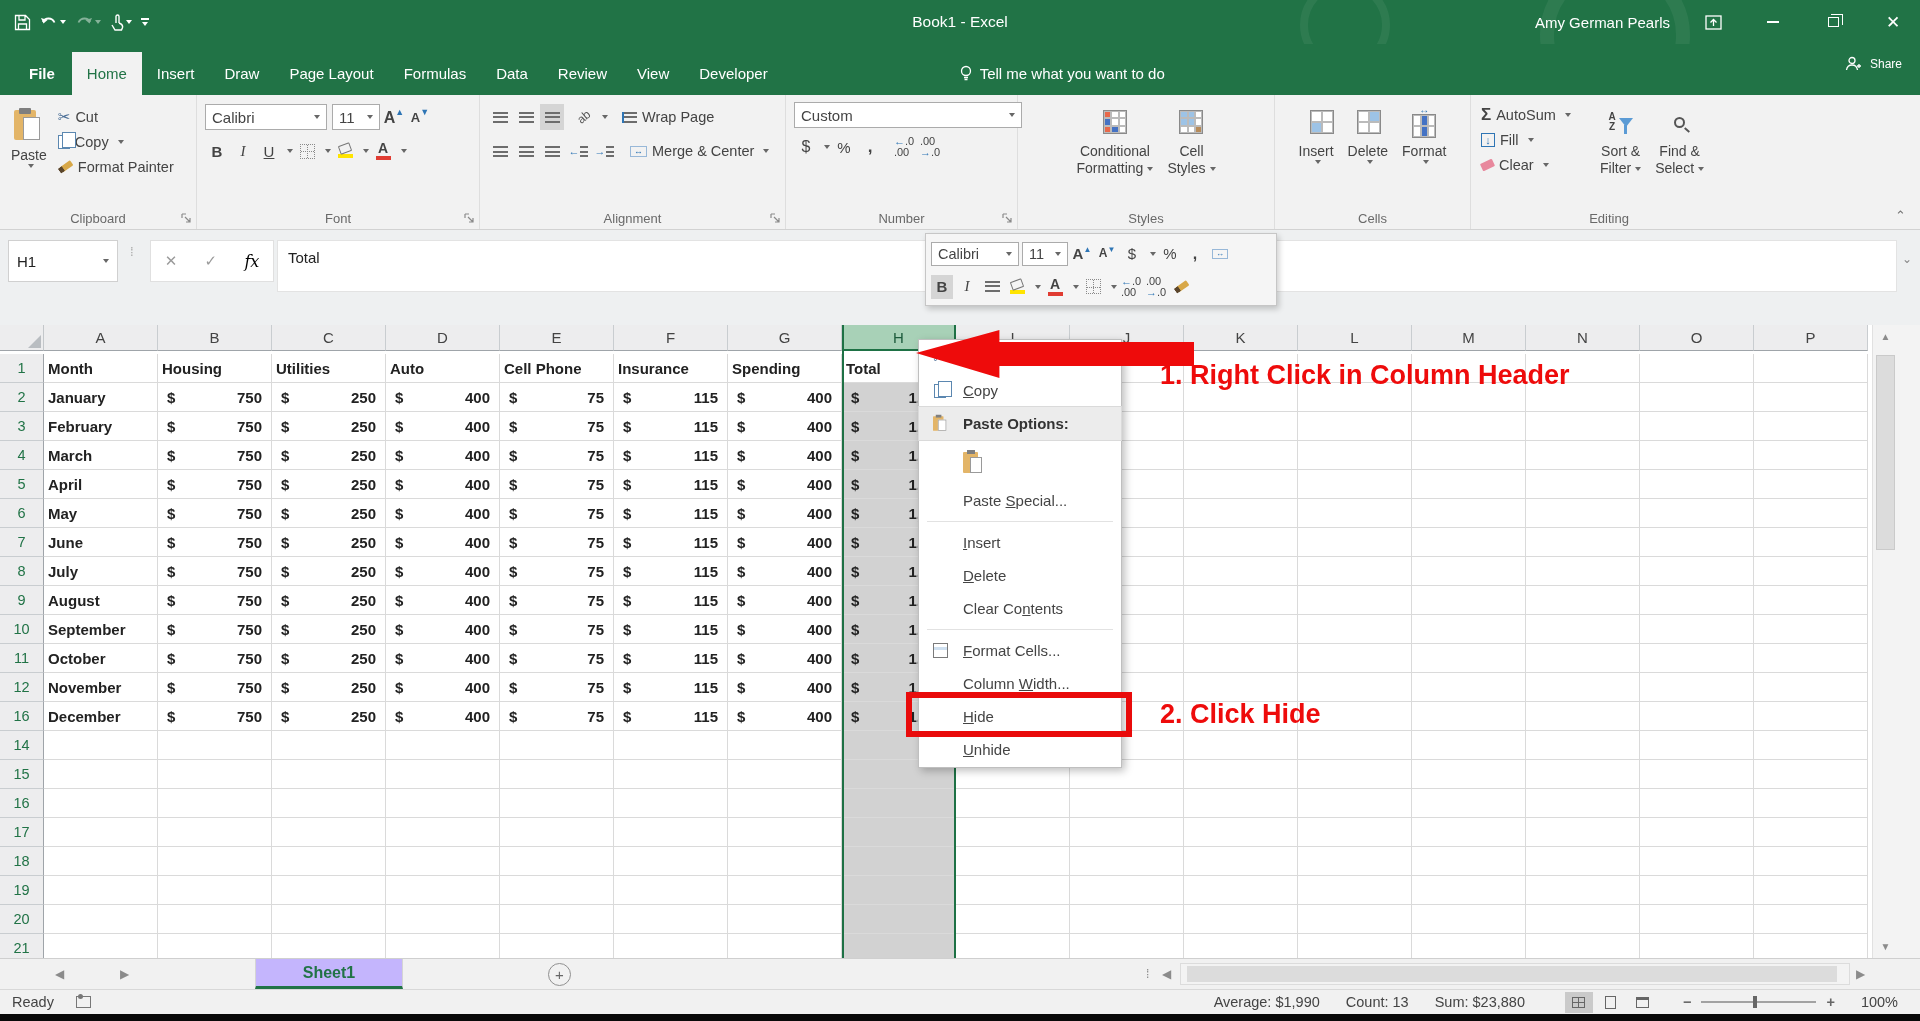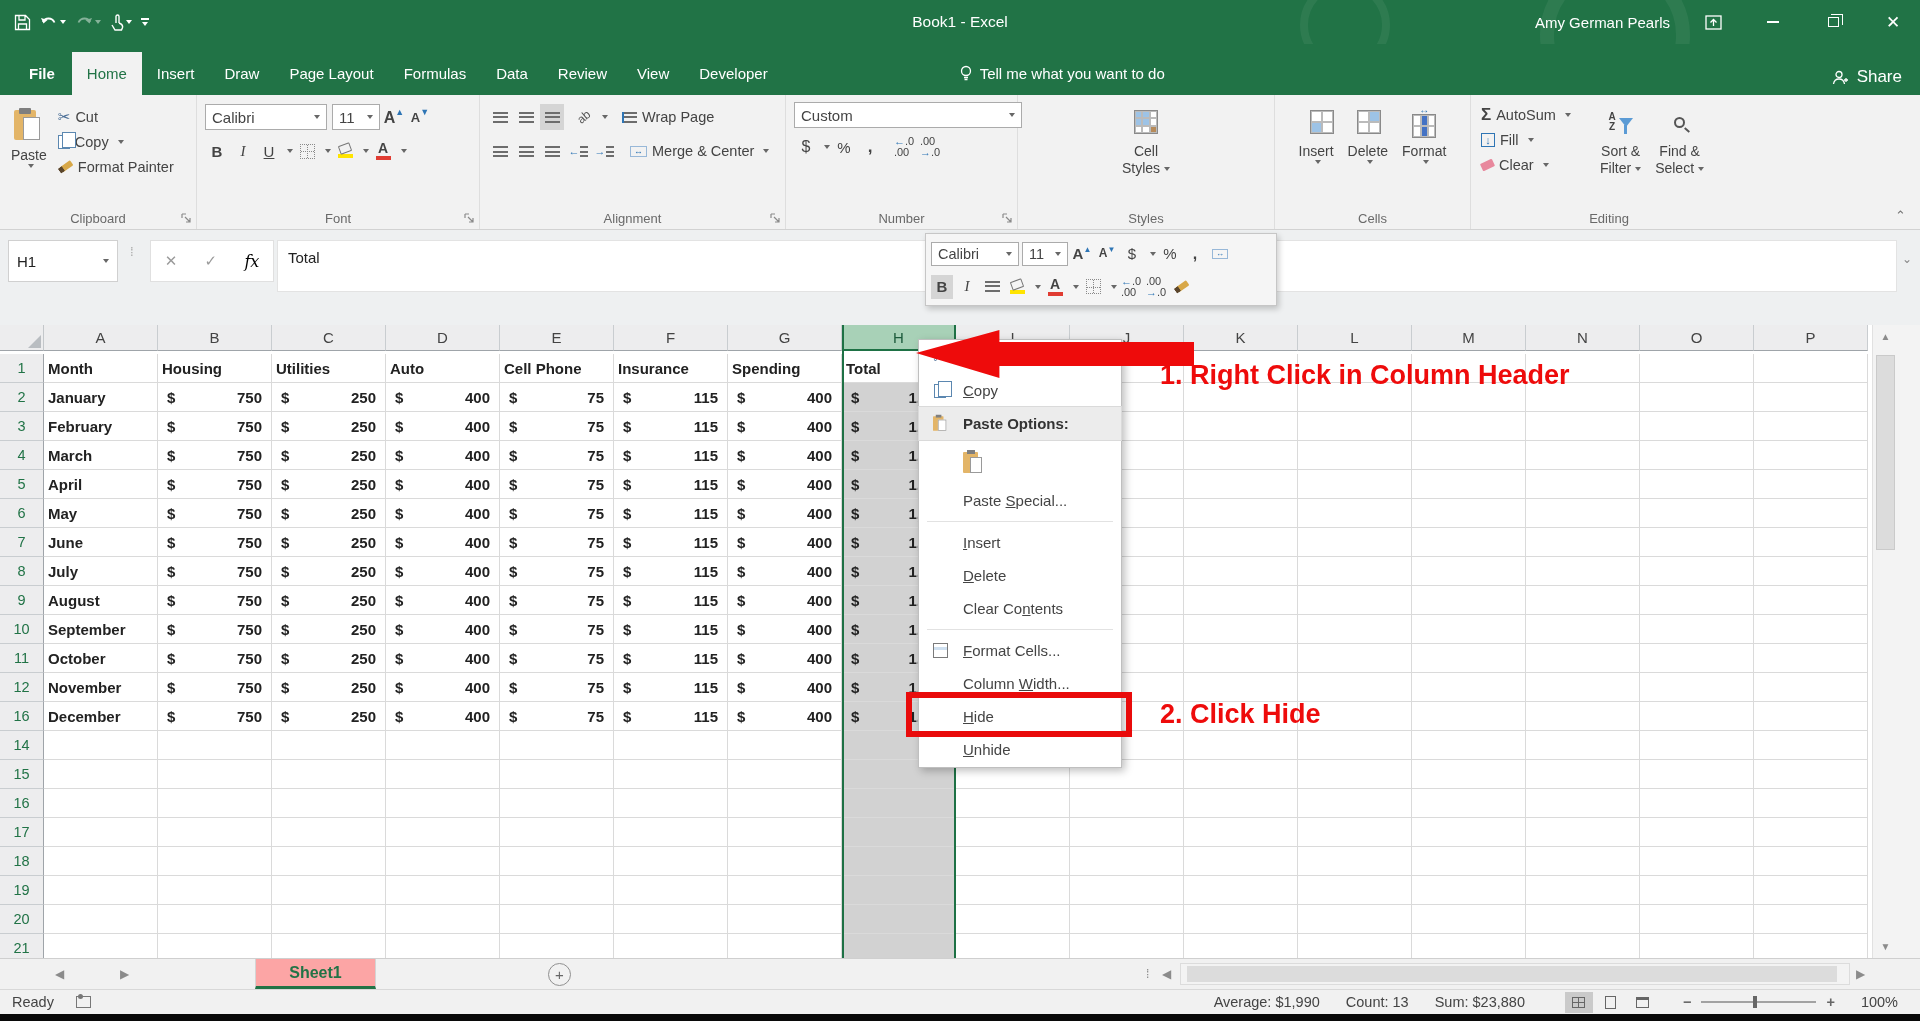--- a/index.html
+++ b/index.html
@@ -17,21 +17,21 @@
 .winbtn{width:34px;height:30px;display:flex;align-items:center;justify-content:center}
 .min-g{width:12px;height:2px;background:#fff}
 .rest-g{width:11px;height:10px;border:1.5px solid #fff;position:relative}
 .rest-g::before{content:"";position:absolute;left:2px;top:-4px;width:11px;height:10px;border:1.5px solid #fff;border-bottom:none;border-left:none}
 
 .tabrow{position:absolute;top:44px;left:0;width:1920px;height:51px;background:#217346;display:flex;align-items:stretch;padding-left:12px;color:#fff}
 .rtab{display:flex;align-items:center;padding:0 15px;font-size:15px;margin-top:8px}
 .rtab.file{background:#217346;font-weight:bold;padding:0 17px}
 .rtab.sel{background:#f2f2f2;color:#217346}
 .tellme{display:flex;align-items:center;gap:7px;margin-left:176px;margin-top:8px;font-size:15px;color:#fff}
-.share{position:absolute;right:18px;bottom:8px;display:flex;align-items:center;gap:8px;font-size:17px;color:#fff}
+.share{position:absolute;right:18px;bottom:24px;display:flex;align-items:center;gap:8px;font-size:12px;color:#fff}
 
 .ribbon{position:absolute;top:95px;left:0;width:1920px;height:135px;background:#f2f2f2;border-bottom:1px solid #d2d2d2;display:flex;color:#444}
 .rgroup{position:relative;height:134px;border-right:1px solid #dedede;padding:5px 4px 22px;flex:none}
 .glabel{position:absolute;bottom:3px;left:0;right:0;text-align:center;font-size:13px;color:#696969}
 .launch{position:absolute;right:3px;bottom:4px;width:13px;height:13px}
 .gbody{height:100%;display:flex}
 .caret{display:inline-block;width:0;height:0;border-left:3.5px solid transparent;border-right:3.5px solid transparent;border-top:4px solid #676767;margin-left:4px;vertical-align:middle}
 .bigbtn{display:flex;flex-direction:column;align-items:center;justify-content:flex-start;padding:4px 7px;font-size:14px;line-height:17px;text-align:center}
 .bigbtn .bic{height:36px;display:flex;align-items:center;justify-content:center;margin-bottom:3px}
 .srow{display:flex;align-items:center;gap:5px;height:25px;font-size:14.5px;padding:0 4px}
@@ -115,21 +115,21 @@
 .redtext{position:absolute;color:#ee0b0b;font-size:27px;font-weight:bold;z-index:6;white-space:nowrap}
 .redbox{position:absolute;left:906px;top:692px;width:226px;height:45px;border:6px solid #e90b0b;z-index:6}
 
 .minibar{position:absolute;left:925px;top:233px;width:352px;height:73px;background:#f5f5f5;border:1px solid #c6c6c6;box-shadow:2px 3px 6px rgba(0,0,0,.2);z-index:6;padding:3px 5px;font-size:14.5px;color:#444}
 .minirow{display:flex;align-items:center;gap:3px;height:33px}
 .minibar .combo{height:24px;font-size:14.5px}
 .minibar .tbtn{min-width:22px;height:24px}
 
 .tabbar{position:absolute;top:958px;left:0;width:1920px;height:31px;background:#f1f1f1;border-top:1px solid #cfcfcf;z-index:2}
 .navarr{position:absolute;top:0;height:30px;display:flex;align-items:center;color:#8b8b8b;font-size:12px}
-.sheettab{position:absolute;left:255px;top:0;width:121px;height:30px;background:#fca5a5;border-right:1px solid #d4d4d4;border-left:1px solid #d4d4d4;border-bottom:3px solid #217346;display:flex;align-items:center;justify-content:center;color:#217346;font-weight:bold;font-size:16px}
+.sheettab{position:absolute;left:255px;top:0;width:148px;height:30px;background:#c4b5fd;border-right:1px solid #d4d4d4;border-left:1px solid #d4d4d4;border-bottom:3px solid #217346;display:flex;align-items:center;justify-content:center;color:#217346;font-weight:bold;font-size:16px}
 .addsheet{position:absolute;left:548px;top:4px;width:23px;height:23px;border:1px solid #909090;border-radius:50%;color:#666;display:flex;align-items:center;justify-content:center;font-size:15px}
 .hscroll{position:absolute;left:1180px;top:4px;width:670px;height:22px;background:#f3f3f3;border:1px solid #dcdcdc}
 .hthumb{position:absolute;left:6px;top:2px;width:650px;height:16px;background:#dcdcdc}
 
 .statusbar{position:absolute;top:989px;left:0;width:1920px;height:25px;background:#f1f1f1;border-top:1px solid #d8d8d8;display:flex;align-items:center;font-size:14.5px;color:#444;z-index:2}
 .stat-right{position:absolute;right:22px;display:flex;align-items:center;gap:26px}
 .viewbtn{width:28px;height:21px;display:flex;align-items:center;justify-content:center}
 .viewbtn.on{background:#cacaca}
 .vico1{width:13px;height:11px;border:1px solid #666;background:linear-gradient(90deg,transparent 0 5px,#666 5px 6px,transparent 6px 11px) , linear-gradient(transparent 0 4px,#666 4px 5px,transparent 5px)}
 .vico2{width:11px;height:13px;border:1px solid #666}
@@ -390,20 +390,37 @@
     <svg class="launch" viewBox="0 0 13 13">
         <path fill="none" stroke="#8a8a8a" stroke-width="1.2" d="M2 2h4M2 2v4M5 5l5 5M10 6v4H6"></path>
       </svg>
   </div>
 
   <div class="rgroup" style="width:257px">
     <div class="gbody" style="justify-content:center">
       <div class="bigbtn">
         <span class="bic">
             <span class="gridico">
+              <i style="background:#e8684a"></i>
+              <i></i>
+              <i></i>
+              <i style="background:#4472c4"></i>
+              <i></i>
+              <i></i>
+              <i style="background:#e8684a"></i>
+              <i style="background:#4472c4"></i>
+              <i></i>
+            </span>
+          </span>
+        <span>Conditional</span>
+        <span><span>Formatting</span><span class="caret"></span></span>
+      </div>
+      <div class="bigbtn">
+        <span class="bic">
+            <span class="gridico">
               <i style="background:#9dc3e6"></i>
               <i style="background:#9dc3e6"></i>
               <i></i>
               <i style="background:#9dc3e6"></i>
               <i style="background:#9dc3e6"></i>
               <i></i>
               <i></i>
               <i></i>
               <i style="background:#b78b5a"></i>
             </span>

